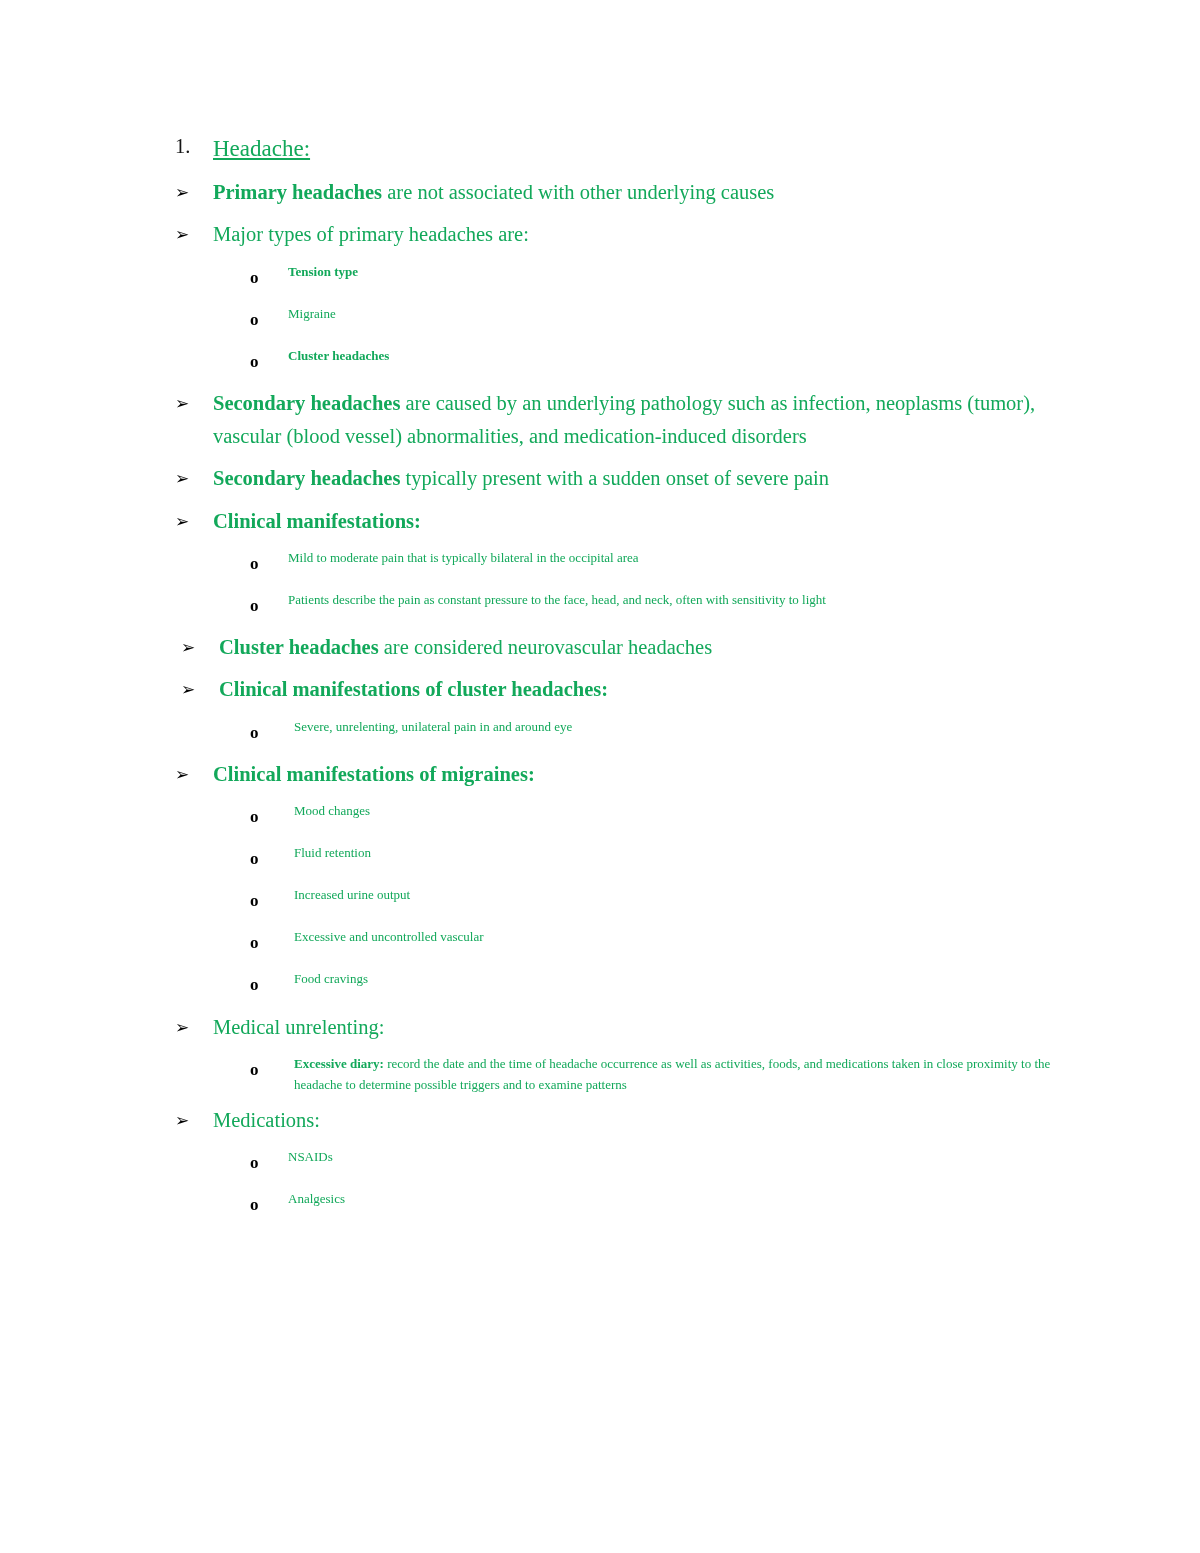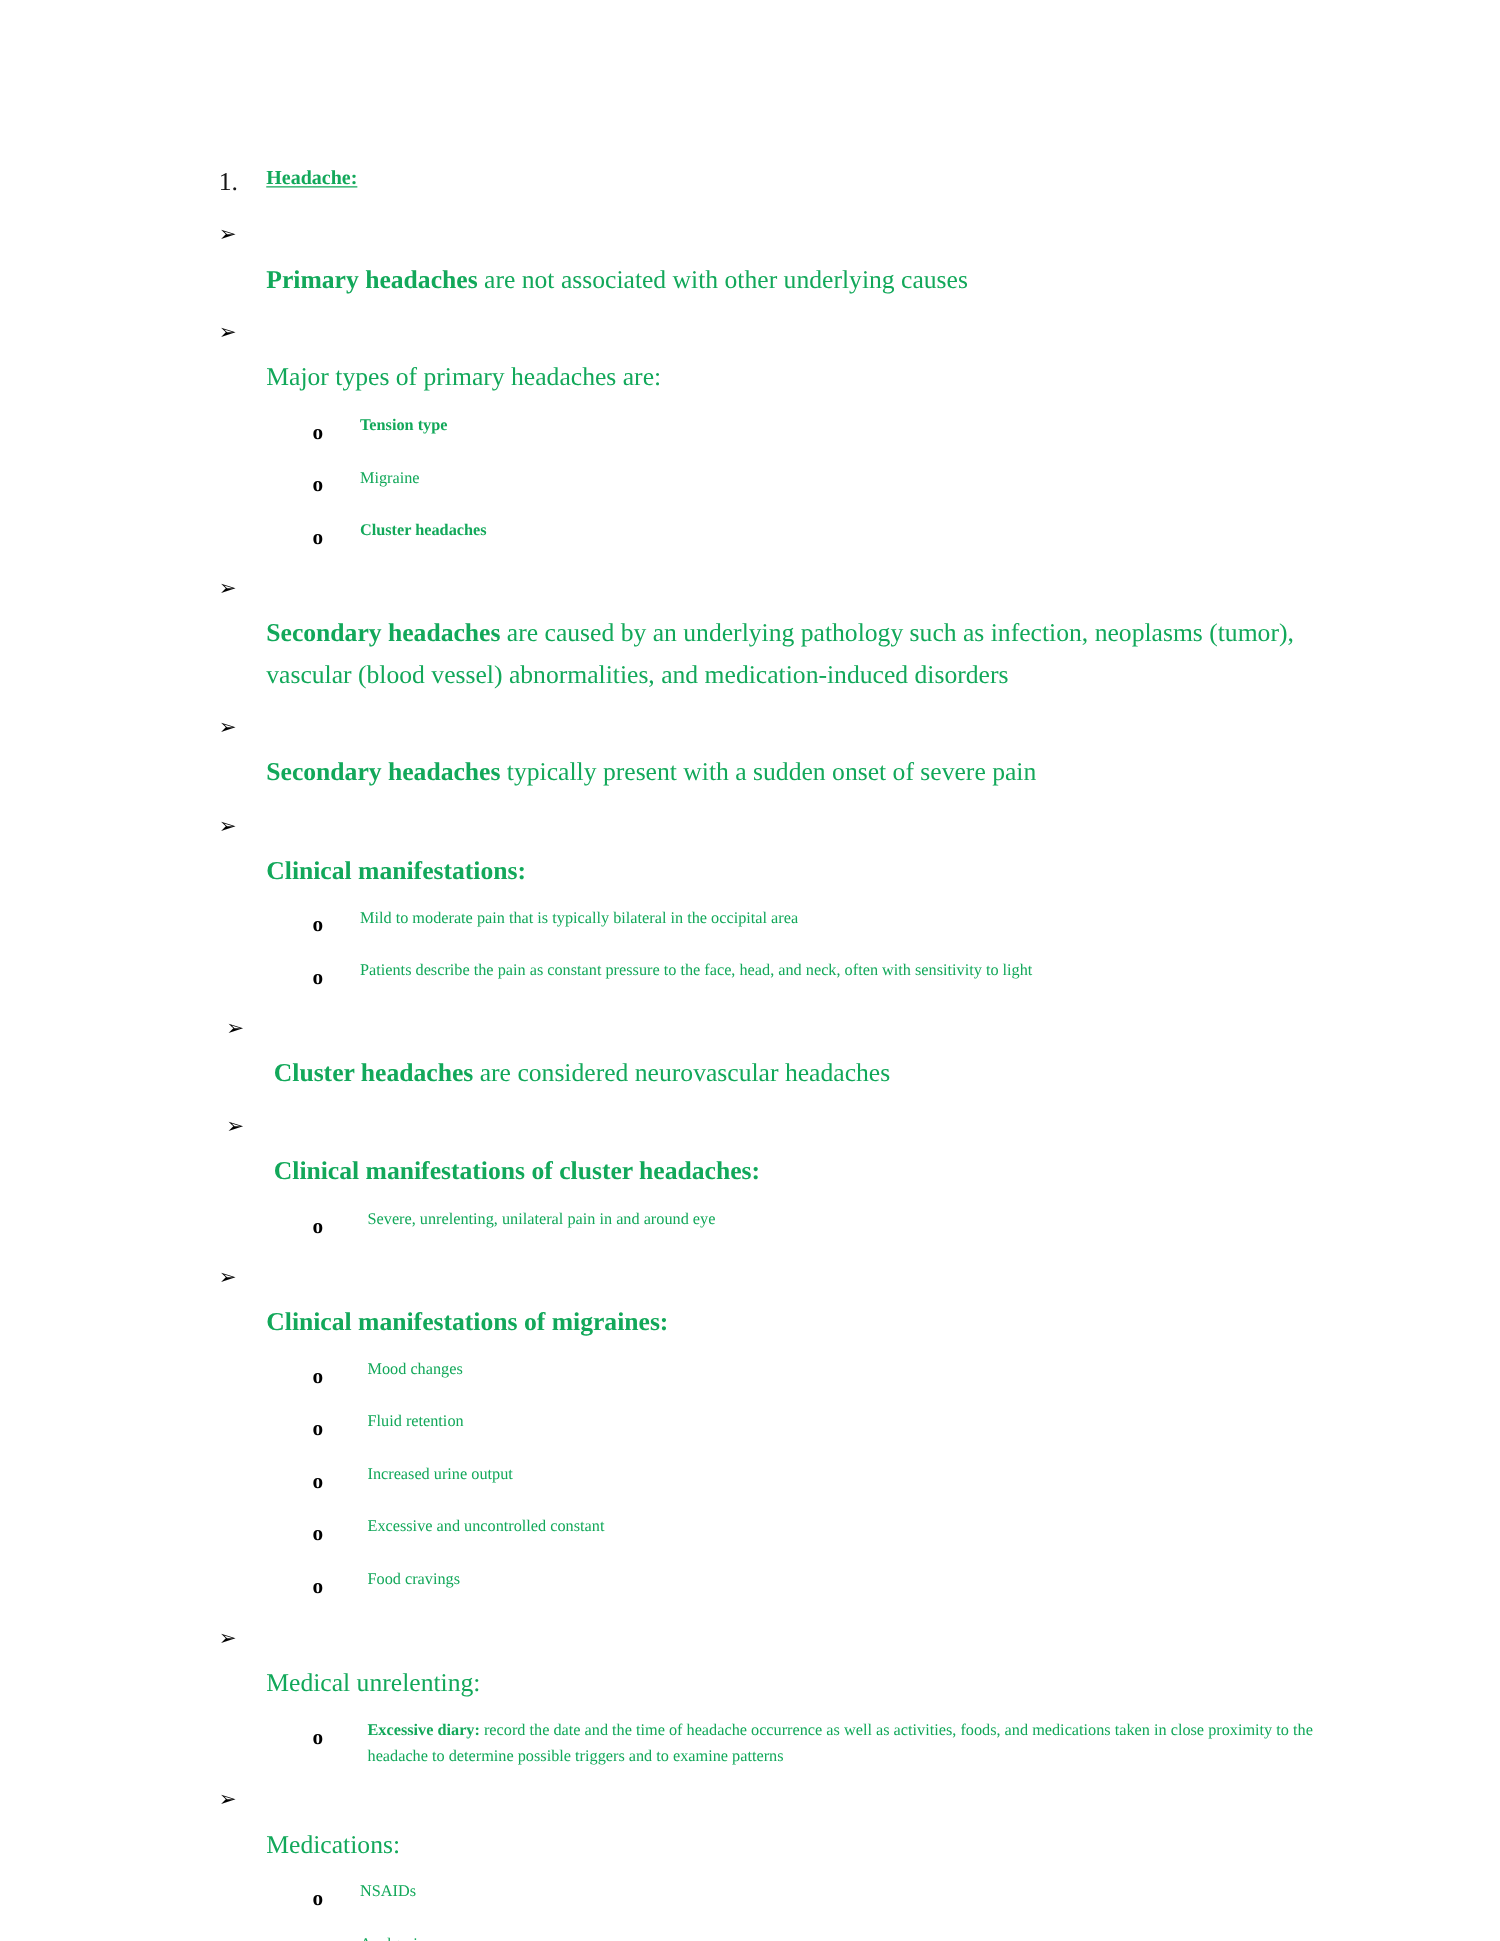--- a/index.html
+++ b/index.html
@@ -47,41 +47,40 @@
     margin-left: 55px;
     margin-bottom: 9px;
   }
   .lvl-num .marker {
     width: 38px;
     font-size: 20.5px;
     font-weight: normal;
     color: #151515;
   }
   .lvl-num .txt {
-    font-size: 16px;
-    font-weight: bold;
+    font-size: 23px;
+    font-weight: normal;
     text-decoration: underline;
     text-underline-offset: 2px;
   }
 
   
   .lvl1 {
     margin-left: 55px;
     margin-bottom: 9px;
   }
   .lvl1 .marker {
     width: 38px;
     font-size: 17px;
     line-height: 1.9;
     font-family: "DejaVu Sans", sans-serif;
   }
   .lvl1 .txt {
     font-size: 20.5px;
     max-width: 880px;
-    margin-top: 36px;
   }
   
   .lvl1.indent-extra {
     margin-left: 61px;
   }
 
   
   .lvl2 {
     margin-left: 130px;
     margin-bottom: 9px;
@@ -188,21 +187,21 @@
   <div class="row lvl2 indent-extra">
     <span class="marker">o</span>
     <span class="txt">Fluid retention</span>
   </div>
   <div class="row lvl2 indent-extra">
     <span class="marker">o</span>
     <span class="txt">Increased urine output</span>
   </div>
   <div class="row lvl2 indent-extra">
     <span class="marker">o</span>
-    <span class="txt">Excessive and uncontrolled constant</span>
+    <span class="txt">Excessive and uncontrolled vascular</span>
   </div>
   <div class="row lvl2 indent-extra">
     <span class="marker">o</span>
     <span class="txt">Food cravings</span>
   </div>
 
   <div class="row lvl1">
     <span class="marker">➢</span>
     <span class="txt">Medical unrelenting:</span>
   </div>

